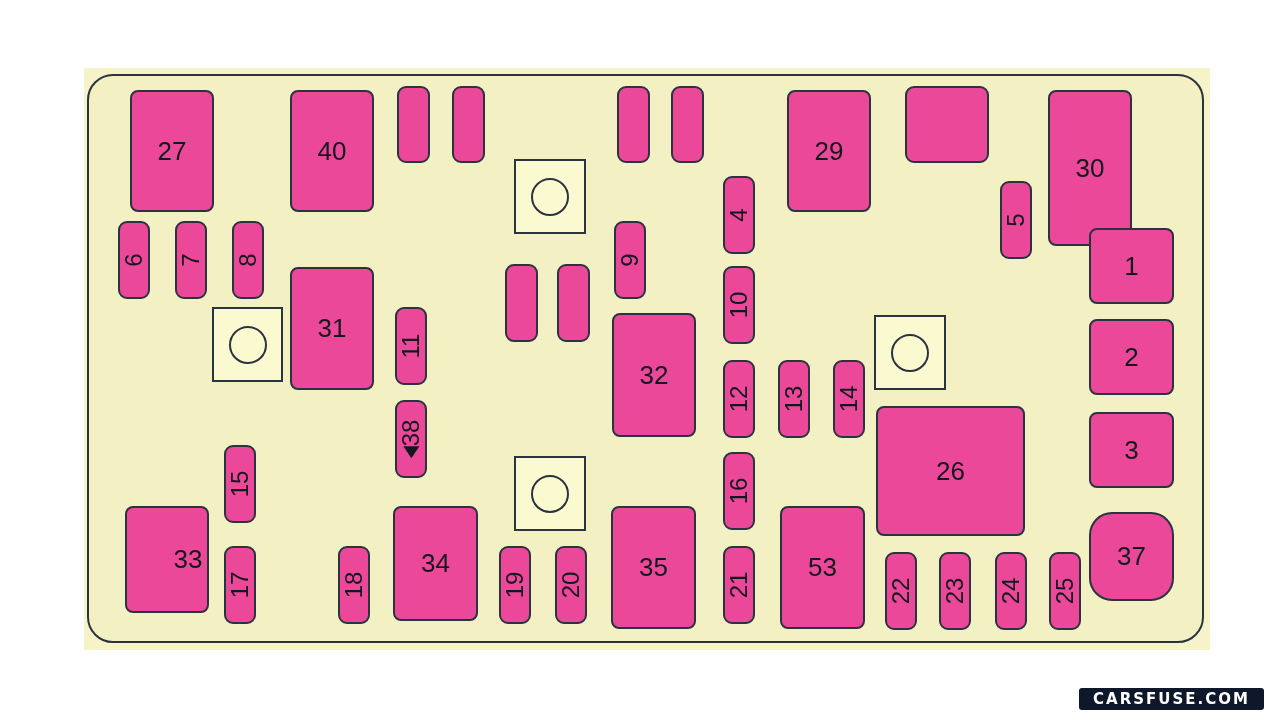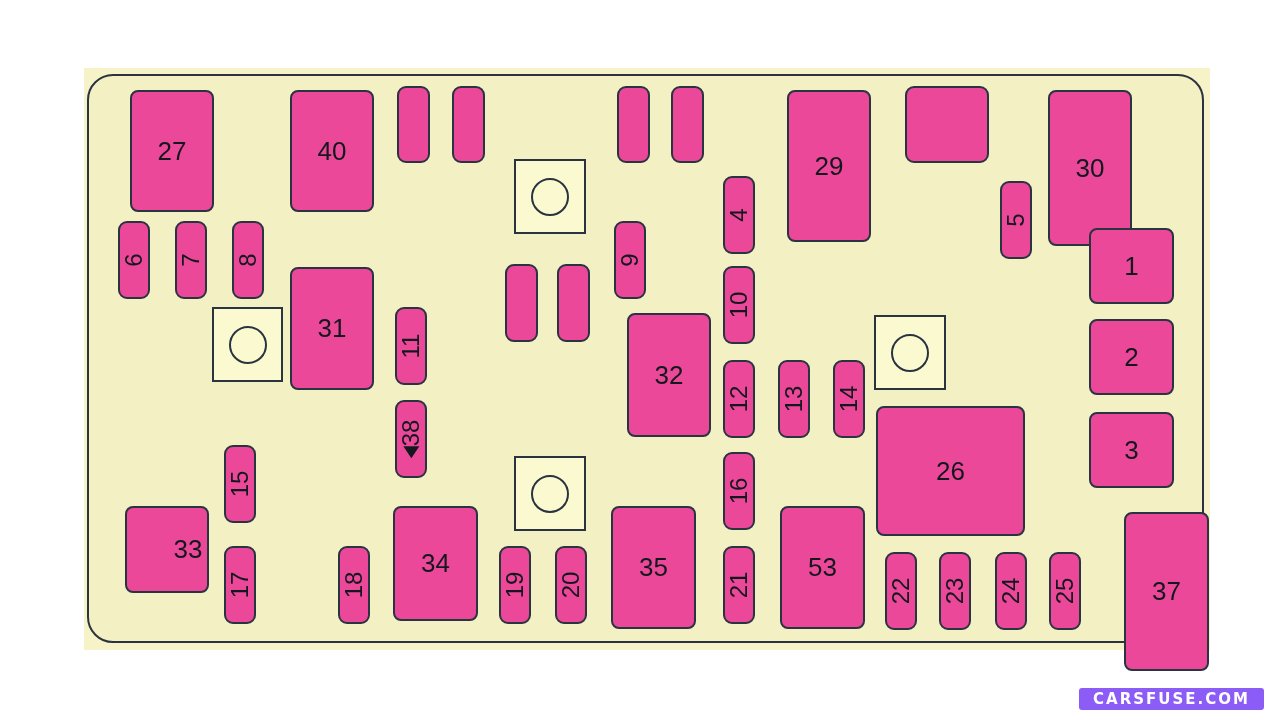--- a/index.html
+++ b/index.html
@@ -40,74 +40,74 @@
       border: 2px solid #2a3340; box-sizing: border-box;
     }
     .diode { display: inline-flex; align-items: center; gap: 2px; }
     .diode .arrow {
       display: inline-block; width: 0; height: 0;
       border-top: 8px solid transparent; border-bottom: 8px solid transparent;
       border-right: 12px solid #14181e; position: relative;
     }
     .watermark {
       position: absolute; left: 1079px; top: 688px; width: 185px; height: 22px;
-      background: #8b5cf6; color: #fff; border-radius: 3px;
+      background: #0f172a; color: #fff; border-radius: 3px;
       font-family: "DejaVu Sans", sans-serif; font-weight: bold; font-size: 15px;
       letter-spacing: 2px; display: flex; align-items: center; justify-content: center;
     }
   </style>
 </head>
 <body>
 
 <div class="bg-tint"></div>
 <div class="panel"></div>
 <div id="slots">
     <div class="slot relay" style="left: 130px; top: 90px; width: 84px; height: 122px;">
       <span>27</span>
     </div>
     <div class="slot relay" style="left: 290px; top: 90px; width: 84px; height: 122px;">
       <span>40</span>
     </div>
-    <div class="slot relay" style="left: 787px; top: 90px; width: 84px; height: 152px;">
+    <div class="slot relay" style="left: 787px; top: 90px; width: 84px; height: 122px;">
       <span>29</span>
     </div>
     <div class="slot relay" style="left: 1048px; top: 90px; width: 84px; height: 156px;">
       <span>30</span>
     </div>
     <div class="slot relay" style="left: 290px; top: 267px; width: 84px; height: 123px;">
       <span>31</span>
     </div>
-    <div class="slot relay" style="left: 627px; top: 313px; width: 84px; height: 124px;">
+    <div class="slot relay" style="left: 612px; top: 313px; width: 84px; height: 124px;">
       <span>32</span>
     </div>
     <div class="slot relay" style="left: 876px; top: 406px; width: 149px; height: 130px;">
       <span>26</span>
     </div>
     <div class="slot relay" style="left: 1089px; top: 228px; width: 85px; height: 76px;">
       <span>1</span>
     </div>
     <div class="slot relay" style="left: 1089px; top: 319px; width: 85px; height: 76px;">
       <span>2</span>
     </div>
     <div class="slot relay" style="left: 1089px; top: 412px; width: 85px; height: 76px;">
       <span>3</span>
     </div>
-    <div class="slot relay" style="left: 125px; top: 506px; width: 84px; height: 87px; padding-left: 42px;">
+    <div class="slot relay" style="left: 125px; top: 506px; width: 84px; height: 107px; padding-left: 42px;">
       <span>33</span>
     </div>
     <div class="slot relay" style="left: 393px; top: 506px; width: 85px; height: 115px;">
       <span>34</span>
     </div>
     <div class="slot relay" style="left: 611px; top: 506px; width: 85px; height: 123px;">
       <span>35</span>
     </div>
     <div class="slot relay" style="left: 780px; top: 506px; width: 85px; height: 123px;">
       <span>53</span>
     </div>
-    <div class="slot relay" style="left: 1124px; top: 512px; width: 85px; height: 159px;">
+    <div class="slot relay" style="left: 1089px; top: 512px; width: 85px; height: 89px; border-radius: 23px;">
       <span>37</span>
     </div>
     <div class="slot mini" style="left: 723px; top: 176px; width: 32px; height: 78px;">
       <span class="lbl">4</span>
     </div>
     <div class="slot mini" style="left: 1000px; top: 181px; width: 32px; height: 78px;">
       <span class="lbl">5</span>
     </div>
     <div class="slot mini" style="left: 118px; top: 221px; width: 32px; height: 78px;">
       <span class="lbl">6</span>

